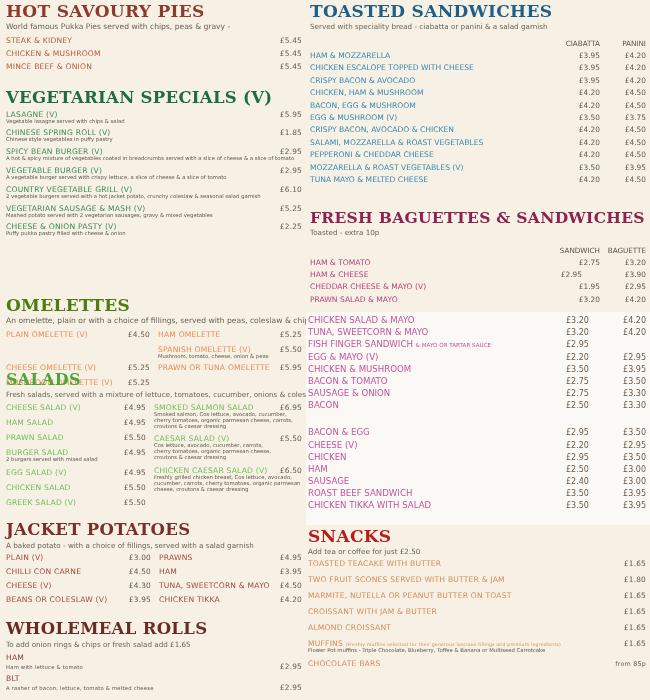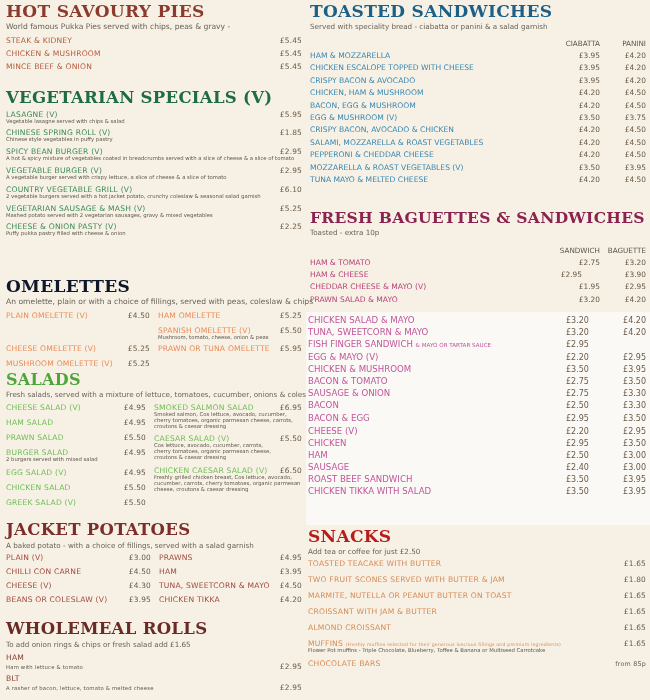--- a/index.html
+++ b/index.html
@@ -12,21 +12,21 @@
   .sub{font-size:7.6px;color:#6a6258;margin:2px 0 3px;white-space:nowrap;}
   .row{display:flex;justify-content:space-between;align-items:baseline;font-size:7.6px;letter-spacing:0.2px;white-space:nowrap;}
   .price{color:#6a5a48;font-size:7.4px;}
   .desc{font-size:5.3px;color:#5d564c;margin-top:0;line-height:1.1;white-space:nowrap;}
   .item{margin-bottom:4px;}
   .sec{position:absolute;}
   .pie h2{color:#8d3a2e;font-size:17px;}
   .pie .name{color:#b75a3c;}
   .veg h2{color:#1f6b43;font-size:16.5px;}
   .veg .name{color:#3d8a57;}
-  .om h2{color:#0f172a;font-size:17px;}
+  .om h2{color:#4d7c0f;font-size:17px;margin-top:19px;}
   .om .name{color:#ec8a56;}
   .sal h2{color:#4ea63a;font-size:16px;}
   .sal .name{color:#6ebd55;}
   .jp h2{color:#7c2e2a;font-size:16.5px;}
   .jp .name{color:#a24a3f;}
   .wr h2{color:#6a2b26;font-size:16.5px;}
   .wr .name{color:#8b3b33;}
   .ts h2{color:#1d5f86;font-size:17px;}
   .ts .name{color:#3886b3;}
   .fb h2{color:#8c2250;font-size:15.5px;}
@@ -418,21 +418,21 @@
     <div class="tri" style="margin-bottom:2.2px;">
         <span class="name">BACON &amp; TOMATO</span>
         <span class="price" style="width:30px;text-align:left;">£2.75</span>
         <span class="price" style="width:50px;">£3.50</span>
       </div>
     <div class="tri" style="margin-bottom:2.2px;">
         <span class="name">SAUSAGE &amp; ONION</span>
         <span class="price" style="width:30px;text-align:left;">£2.75</span>
         <span class="price" style="width:50px;">£3.30</span>
       </div>
-    <div class="tri" style="margin-bottom:3px;">
+    <div class="tri" style="margin-bottom:17px;">
         <span class="name">BACON</span>
         <span class="price" style="width:30px;text-align:left;">£2.50</span>
         <span class="price" style="width:50px;">£3.30</span>
       </div>
     <div class="tri" style="margin-bottom:2.2px;">
         <span class="name">BACON &amp; EGG</span>
         <span class="price" style="width:30px;text-align:left;">£2.95</span>
         <span class="price" style="width:50px;">£3.50</span>
       </div>
     <div class="tri" style="margin-bottom:2.2px;">

